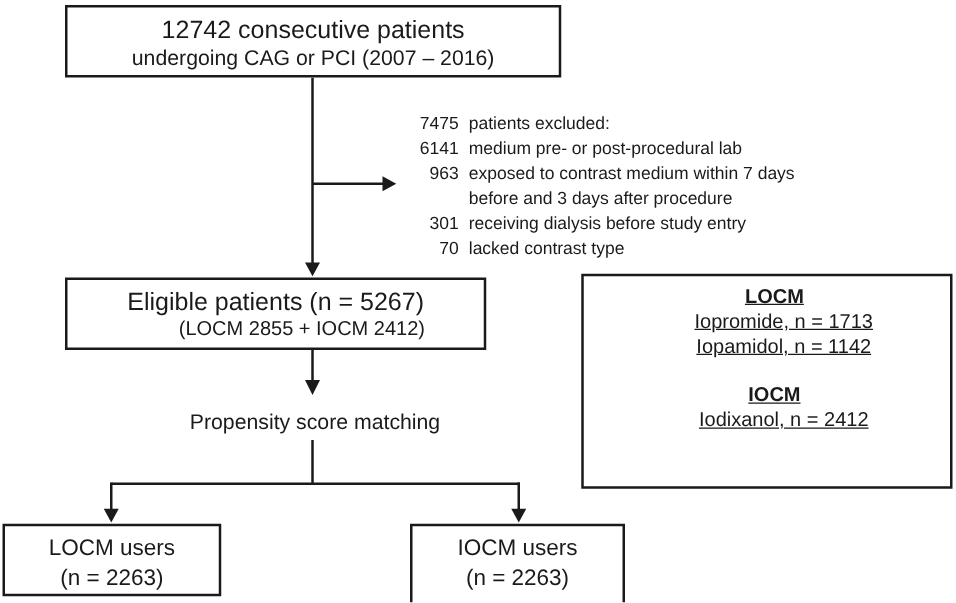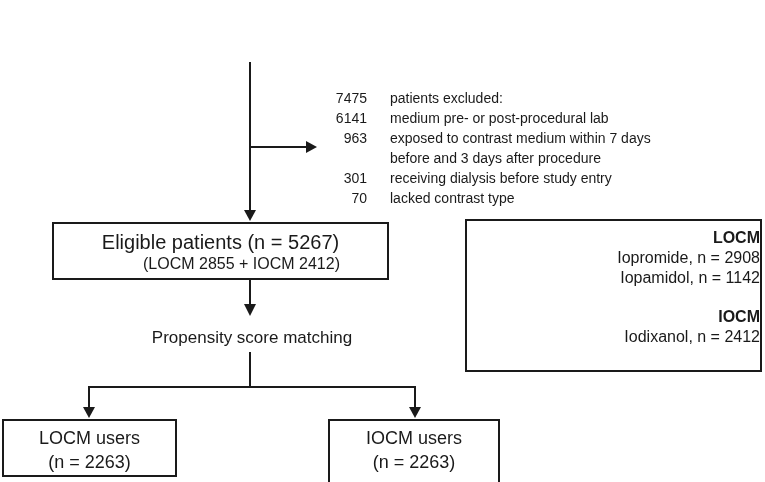--- a/index.html
+++ b/index.html
@@ -42,28 +42,29 @@
     font-size: 14px;
     line-height: 20px;
     white-space: nowrap;
   }
   .ex-row { display: block; }
   .ex-num {
     display: inline-block;
     width: 42px;
     text-align: right;
   }
-  .ex-text { margin-left: 23px; }
+  .ex-text { margin-left: 8px; }
 
   .legend-box {
-    left: 465px; top: 219px; width: 297px; height: 153px;
-    text-align: right;
+    left: 465px; top: 219px; width: 297px; height: 172px;
+    text-align: center;
     padding: 7px 0 0 12px;
     font-size: 16px;
     line-height: 20px;
+    text-decoration: underline;
   }
   .legend-header { font-weight: bold; }
   .legend-item { padding-left: 15px; }
   .legend-spacer { height: 19px; }
 
   .matching-label {
     position: absolute;
     left: 92px; top: 327px; width: 320px;
     text-align: center;
     font-size: 17px;
@@ -97,20 +98,24 @@
     <line class="stroke" x1="250" y1="352" x2="250" y2="388"></line>
     <line class="stroke" x1="89" y1="387" x2="416" y2="387"></line>
 
     <line class="stroke" x1="89" y1="386" x2="89" y2="408"></line>
     <polygon class="head" points="83,407 95,407 89,418"></polygon>
 
     <line class="stroke" x1="415" y1="386" x2="415" y2="408"></line>
     <polygon class="head" points="409,407 421,407 415,418"></polygon>
   </svg>
 
+  <div class="box top-box">
+    <div class="l1">12742 consecutive patients</div>
+    <div class="l2">undergoing CAG or PCI (2007 – 2016)</div>
+  </div>
 
   <div class="exclusions">
     <div class="ex-row">
       <span class="ex-num">7475</span><span class="ex-text">patients excluded:</span>
     </div>
     <div class="ex-row">
       <span class="ex-num">6141</span><span class="ex-text">medium pre- or post-procedural lab</span>
     </div>
     <div class="ex-row">
       <span class="ex-num">963</span><span class="ex-text">exposed to contrast medium within 7 days</span>
@@ -126,21 +131,21 @@
     </div>
   </div>
 
   <div class="box eligible-box">
     <div class="l1">Eligible patients (n = 5267)</div>
     <div class="l2">(LOCM 2855 + IOCM 2412)</div>
   </div>
 
   <div class="box legend-box">
     <div class="legend-header">LOCM</div>
-    <div class="legend-item">Iopromide, n = 2908</div>
+    <div class="legend-item">Iopromide, n = 1713</div>
     <div class="legend-item">Iopamidol, n = 1142</div>
     <div class="legend-spacer"></div>
     <div class="legend-header">IOCM</div>
     <div class="legend-item">Iodixanol, n = 2412</div>
   </div>
 
   <div class="matching-label">Propensity score matching</div>
 
   <div class="box users-box locm-users-box">
     <div class="l1">LOCM users</div>

